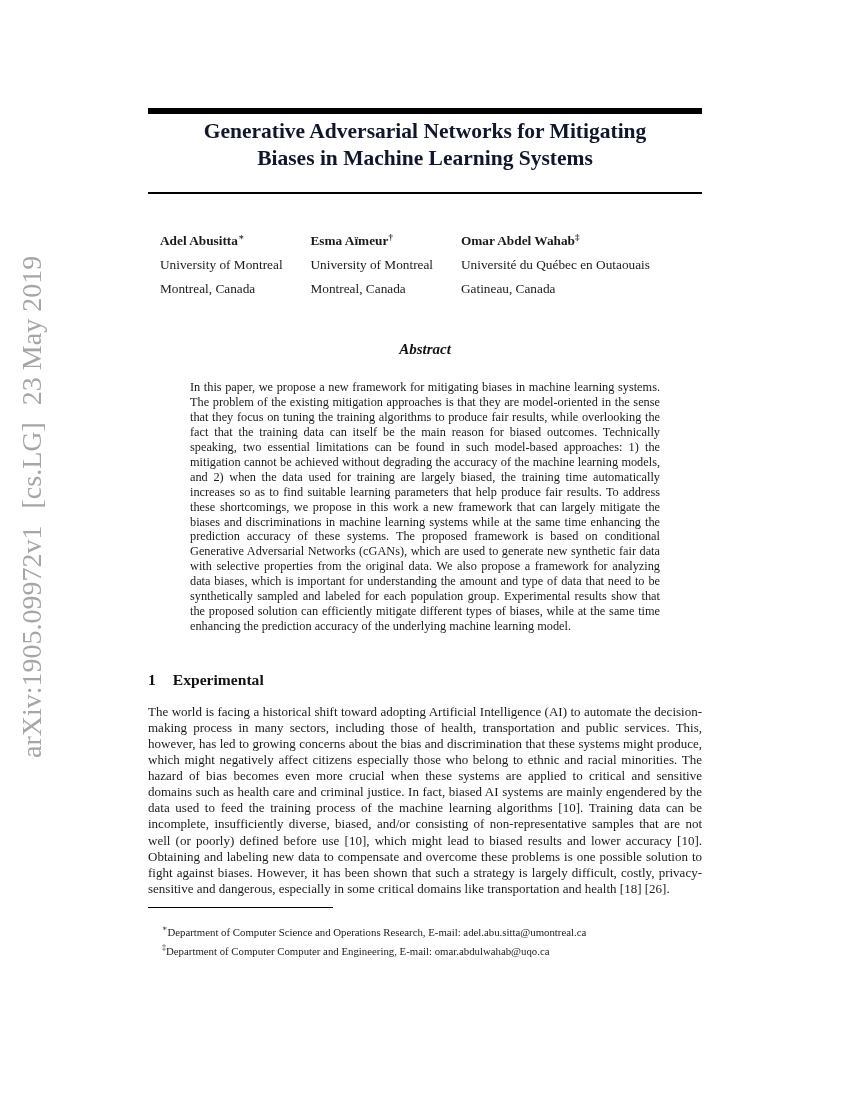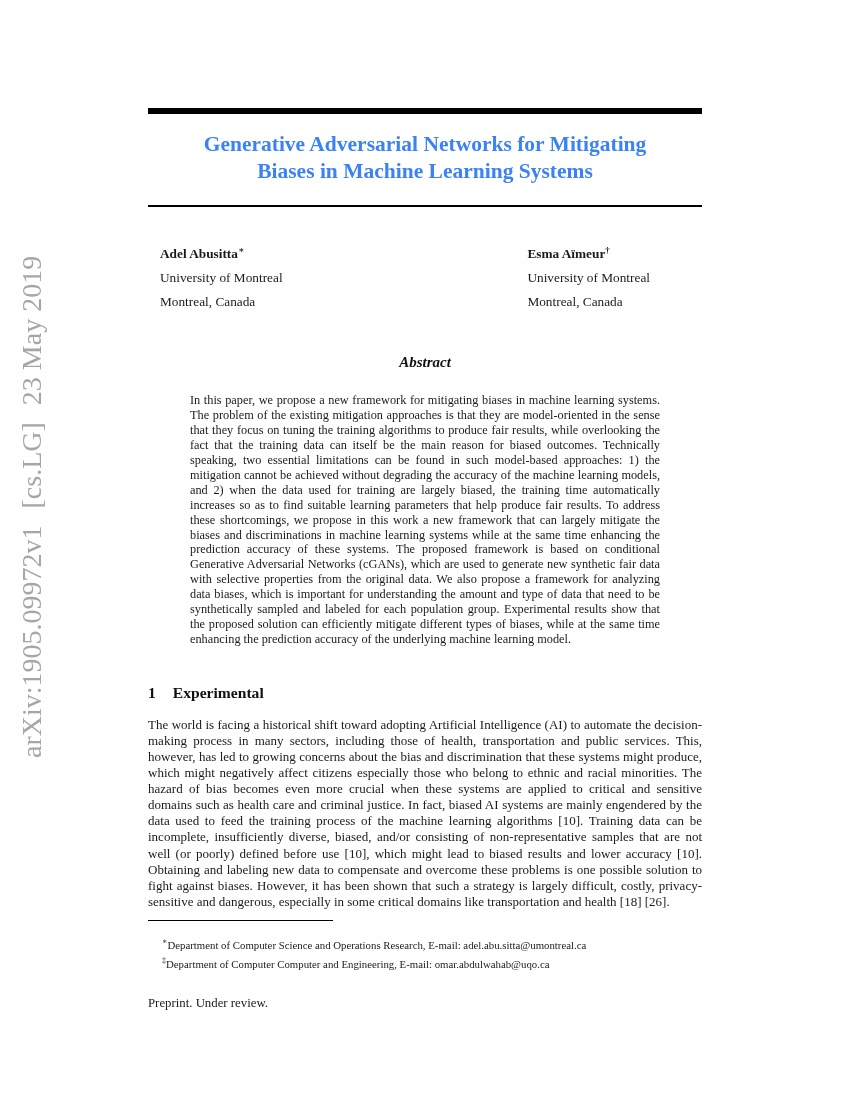--- a/index.html
+++ b/index.html
@@ -41,26 +41,26 @@
     height: 6px;
     background: #000;
   }
   .rule-thin {
     margin-top: 20px;
     height: 2px;
     background: #000;
   }
 
   .paper-title {
-    margin-top: 17px;
+    margin-top: 4px;
     text-align: center;
     font-weight: bold;
     font-size: 21.5px;
     line-height: 27px;
-    color: #3b82f6;
+    color: #0f172a;
   }
 
   .authors-row {
     margin-top: 31px;
     margin-left: 12px;
     margin-right: 52px;
     display: flex;
     justify-content: space-between;
   }
   .author-block {
@@ -150,35 +150,39 @@
       <div class="author-block">
         <div class="author-name"><span>Adel Abusitta</span><sup>∗</sup></div>
         <div>University of Montreal</div>
         <div>Montreal, Canada</div>
       </div>
       <div class="author-block">
         <div class="author-name"><span>Esma Aïmeur</span><sup>†</sup></div>
         <div>University of Montreal</div>
         <div>Montreal, Canada</div>
       </div>
+      <div class="author-block">
+        <div class="author-name"><span>Omar Abdel Wahab</span><sup>‡</sup></div>
+        <div>Université du Québec en Outaouais</div>
+        <div>Gatineau, Canada</div>
+      </div>
     </div>
 
     <div class="abstract-heading">Abstract</div>
 
     <p class="abstract-body">In this paper, we propose a new framework for mitigating biases in machine learning systems. The problem of the existing mitigation approaches is that they are model-oriented in the sense that they focus on tuning the training algorithms to produce fair results, while overlooking the fact that the training data can itself be the main reason for biased outcomes. Technically speaking, two essential limitations can be found in such model-based approaches: 1) the mitigation cannot be achieved without degrading the accuracy of the machine learning models, and 2) when the data used for training are largely biased, the training time automatically increases so as to find suitable learning parameters that help produce fair results. To address these shortcomings, we propose in this work a new framework that can largely mitigate the biases and discriminations in machine learning systems while at the same time enhancing the prediction accuracy of these systems. The proposed framework is based on conditional Generative Adversarial Networks (cGANs), which are used to generate new synthetic fair data with selective properties from the original data. We also propose a framework for analyzing data biases, which is important for understanding the amount and type of data that need to be synthetically sampled and labeled for each population group. Experimental results show that the proposed solution can efficiently mitigate different types of biases, while at the same time enhancing the prediction accuracy of the underlying machine learning model.</p>
 
     <div class="section-heading">
       <span class="sec-num">1</span><span class="sec-title">Experimental</span>
     </div>
 
     <p class="section-body">The world is facing a historical shift toward adopting Artificial Intelligence (AI) to automate the decision-making process in many sectors, including those of health, transportation and public services. This, however, has led to growing concerns about the bias and discrimination that these systems might produce, which might negatively affect citizens especially those who belong to ethnic and racial minorities. The hazard of bias becomes even more crucial when these systems are applied to critical and sensitive domains such as health care and criminal justice. In fact, biased AI systems are mainly engendered by the data used to feed the training process of the machine learning algorithms [10]. Training data can be incomplete, insufficiently diverse, biased, and/or consisting of non-representative samples that are not well (or poorly) defined before use [10], which might lead to biased results and lower accuracy [10]. Obtaining and labeling new data to compensate and overcome these problems is one possible solution to fight against biases. However, it has been shown that such a strategy is largely difficult, costly, privacy-sensitive and dangerous, especially in some critical domains like transportation and health [18] [26].</p>
 
     <div class="footnote-rule"></div>
 
     <div class="footnotes">
       <div class="footnote"><sup>∗</sup><span>Department of Computer Science and Operations Research, E-mail: adel.abu.sitta@umontreal.ca</span></div>
       <div class="footnote"><sup>‡</sup><span>Department of Computer Computer and Engineering, E-mail: omar.abdulwahab@uqo.ca</span></div>
     </div>
 
-    <div class="page-footer">Preprint. Under review.</div>
 
   </div>
 </div>
 
 </body></html>

